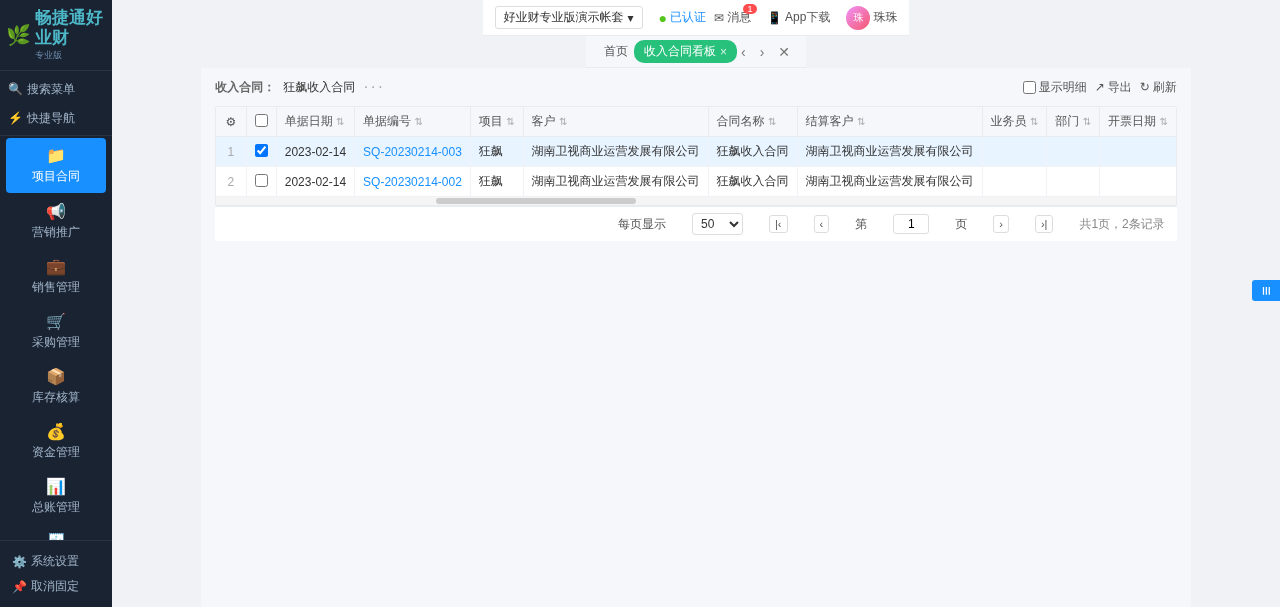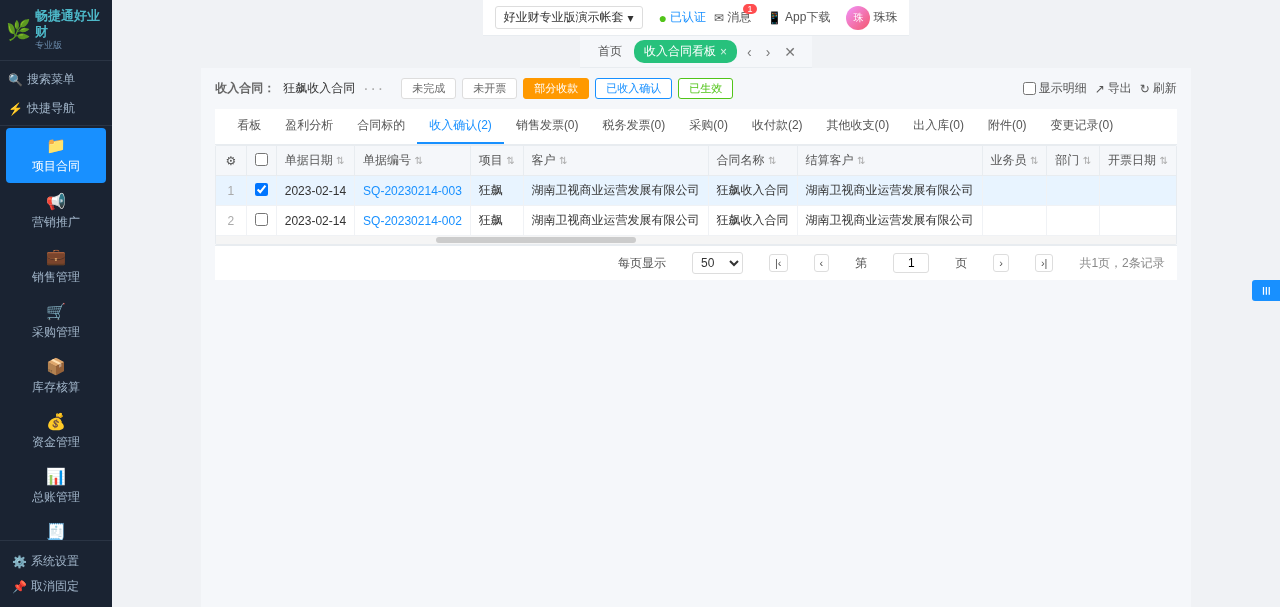--- a/index.html
+++ b/index.html
@@ -1,21 +1,21 @@
 <!DOCTYPE html>
 <html><head>
   <meta charset="utf-8">
   <style>
     * { box-sizing: border-box; margin: 0; padding: 0; font-family: 'Microsoft YaHei', Arial, sans-serif; font-size: 12px; }
     body { display: flex; height: 607px; overflow: hidden; background: #f0f2f5; }
 
     
     .sidebar { width: 112px; background: #1a2332; height: 100%; display: flex; flex-direction: column; color: #fff; flex-shrink: 0; }
     .sidebar-logo { padding: 8px 6px; border-bottom: 1px solid #2a3444; display: flex; align-items: center; gap: 4px; }
-    .sidebar-logo-text { font-size: 13px; color: #4db8c8; font-weight: bold; line-height: 1.2; }
+    .sidebar-logo-text { font-size: 17px; color: #4db8c8; font-weight: bold; line-height: 1.2; }
     .sidebar-logo-sub { font-size: 9px; color: #6a8aaa; }
     .sidebar-search { display: flex; align-items: center; gap: 4px; padding: 6px 8px; color: #a0b4c8; cursor: pointer; font-size: 11px; }
     .sidebar-nav { display: flex; align-items: center; gap: 4px; padding: 6px 8px; color: #a0b4c8; cursor: pointer; font-size: 11px; }
     .sidebar-item { display: flex; flex-direction: column; align-items: center; padding: 8px 4px; cursor: pointer; color: #a0b4c8; font-size: 11px; gap: 3px; }
     .sidebar-item.active { color: #fff; background: #1890ff; border-radius: 4px; margin: 1px 6px; }
     .sidebar-item-icon { font-size: 16px; }
     .sidebar-divider { height: 1px; background: #2a3444; margin: 2px 0; }
     .sidebar-bottom { margin-top: auto; padding: 8px; border-top: 1px solid #2a3444; }
     .sidebar-bottom-item { display: flex; align-items: center; gap: 4px; padding: 4px 4px; color: #a0b4c8; cursor: pointer; font-size: 11px; }
 
@@ -26,21 +26,21 @@
     .topbar { background: #fff; height: 36px; display: flex; align-items: center; padding: 0 12px; border-bottom: 1px solid #e8ecf0; gap: 8px; }
     .topbar-company { display: flex; align-items: center; gap: 4px; color: #333; font-size: 12px; border: 1px solid #ddd; padding: 2px 8px; border-radius: 3px; cursor: pointer; }
     .topbar-cert { display: flex; align-items: center; gap: 3px; color: #1890ff; font-size: 11px; margin-left: 8px; }
     .topbar-cert-dot { color: #52c41a; font-size: 14px; }
     .topbar-right { margin-left: auto; display: flex; align-items: center; gap: 16px; color: #555; font-size: 12px; }
     .topbar-icon-wrap { position: relative; cursor: pointer; display: flex; align-items: center; gap: 3px; }
     .badge { position: absolute; top: -5px; right: -6px; background: #ff4d4f; color: #fff; font-size: 9px; border-radius: 8px; padding: 0 4px; min-width: 14px; text-align: center; }
     .avatar { width: 24px; height: 24px; border-radius: 50%; background: linear-gradient(135deg, #f093fb, #f5576c); display: flex; align-items: center; justify-content: center; color: #fff; font-size: 10px; }
 
     
-    .tabbar { background: #f5f7fa; height: 32px; display: flex; align-items: center; padding: 0 12px; border-bottom: 1px solid #e8ecf0; gap: 6px; }
+    .tabbar { background: #f5f7fa; height: 32px; display: flex; align-items: center; padding: 0 12px; border-bottom: 1px solid #e8ecf0; }
     .tabbar-home { color: #555; cursor: pointer; font-size: 12px; padding: 4px 6px; }
     .tabbar-tab { background: #27c17c; color: #fff; padding: 3px 10px; border-radius: 10px; font-size: 12px; cursor: pointer; display: flex; align-items: center; gap: 4px; }
     .tabbar-tab .close { color: rgba(255,255,255,0.8); cursor: pointer; }
     .tabbar-nav { margin-left: auto; display: flex; align-items: center; gap: 6px; }
     .tabbar-nav-btn { color: #777; cursor: pointer; padding: 2px 4px; font-size: 14px; }
 
     
     .content { flex: 1; overflow: auto; padding: 10px 14px; background: #f5f7fa; }
 
     
@@ -204,57 +204,36 @@
       <span class="tabbar-nav-btn">✕</span>
     </div>
   </div>
 
   <div class="content">
 
     <div class="contract-header">
       <span style="color:#666;font-weight:bold;">收入合同：</span>
       <span style="font-weight:500;color:#333;">狂飙收入合同</span>
       <span class="contract-more">···</span>
-      <div class="status-btns">
-        <button class="status-btn">未完成</button>
-        <button class="status-btn">未开票</button>
-        <button class="status-btn partial">部分收款</button>
-        <button class="status-btn confirmed">已收入确认</button>
-        <button class="status-btn active">已生效</button>
-      </div>
       <div class="header-right">
         <label class="show-detail-checkbox">
           <input type="checkbox" style="">
           <span>显示明细</span>
         </label>
         <div class="header-right-btn">
           <span>↗</span>
           <span>导出</span>
         </div>
         <div class="header-right-btn">
           <span>↻</span>
           <span>刷新</span>
         </div>
       </div>
     </div>
 
-    <div class="inner-tabs">
-      <div class="inner-tab">看板</div>
-      <div class="inner-tab">盈利分析</div>
-      <div class="inner-tab">合同标的</div>
-      <div class="inner-tab active">收入确认(2)</div>
-      <div class="inner-tab">销售发票(0)</div>
-      <div class="inner-tab">税务发票(0)</div>
-      <div class="inner-tab">采购(0)</div>
-      <div class="inner-tab">收付款(2)</div>
-      <div class="inner-tab">其他收支(0)</div>
-      <div class="inner-tab">出入库(0)</div>
-      <div class="inner-tab">附件(0)</div>
-      <div class="inner-tab">变更记录(0)</div>
-    </div>
 
     <div class="table-container">
       <div class="scroll-area">
         <table>
           <thead>
             <tr>
               <th style="width:30px;text-align:center;">
                 <span style="cursor:pointer;">⚙</span>
               </th>
               <th class="checkbox-cell">

